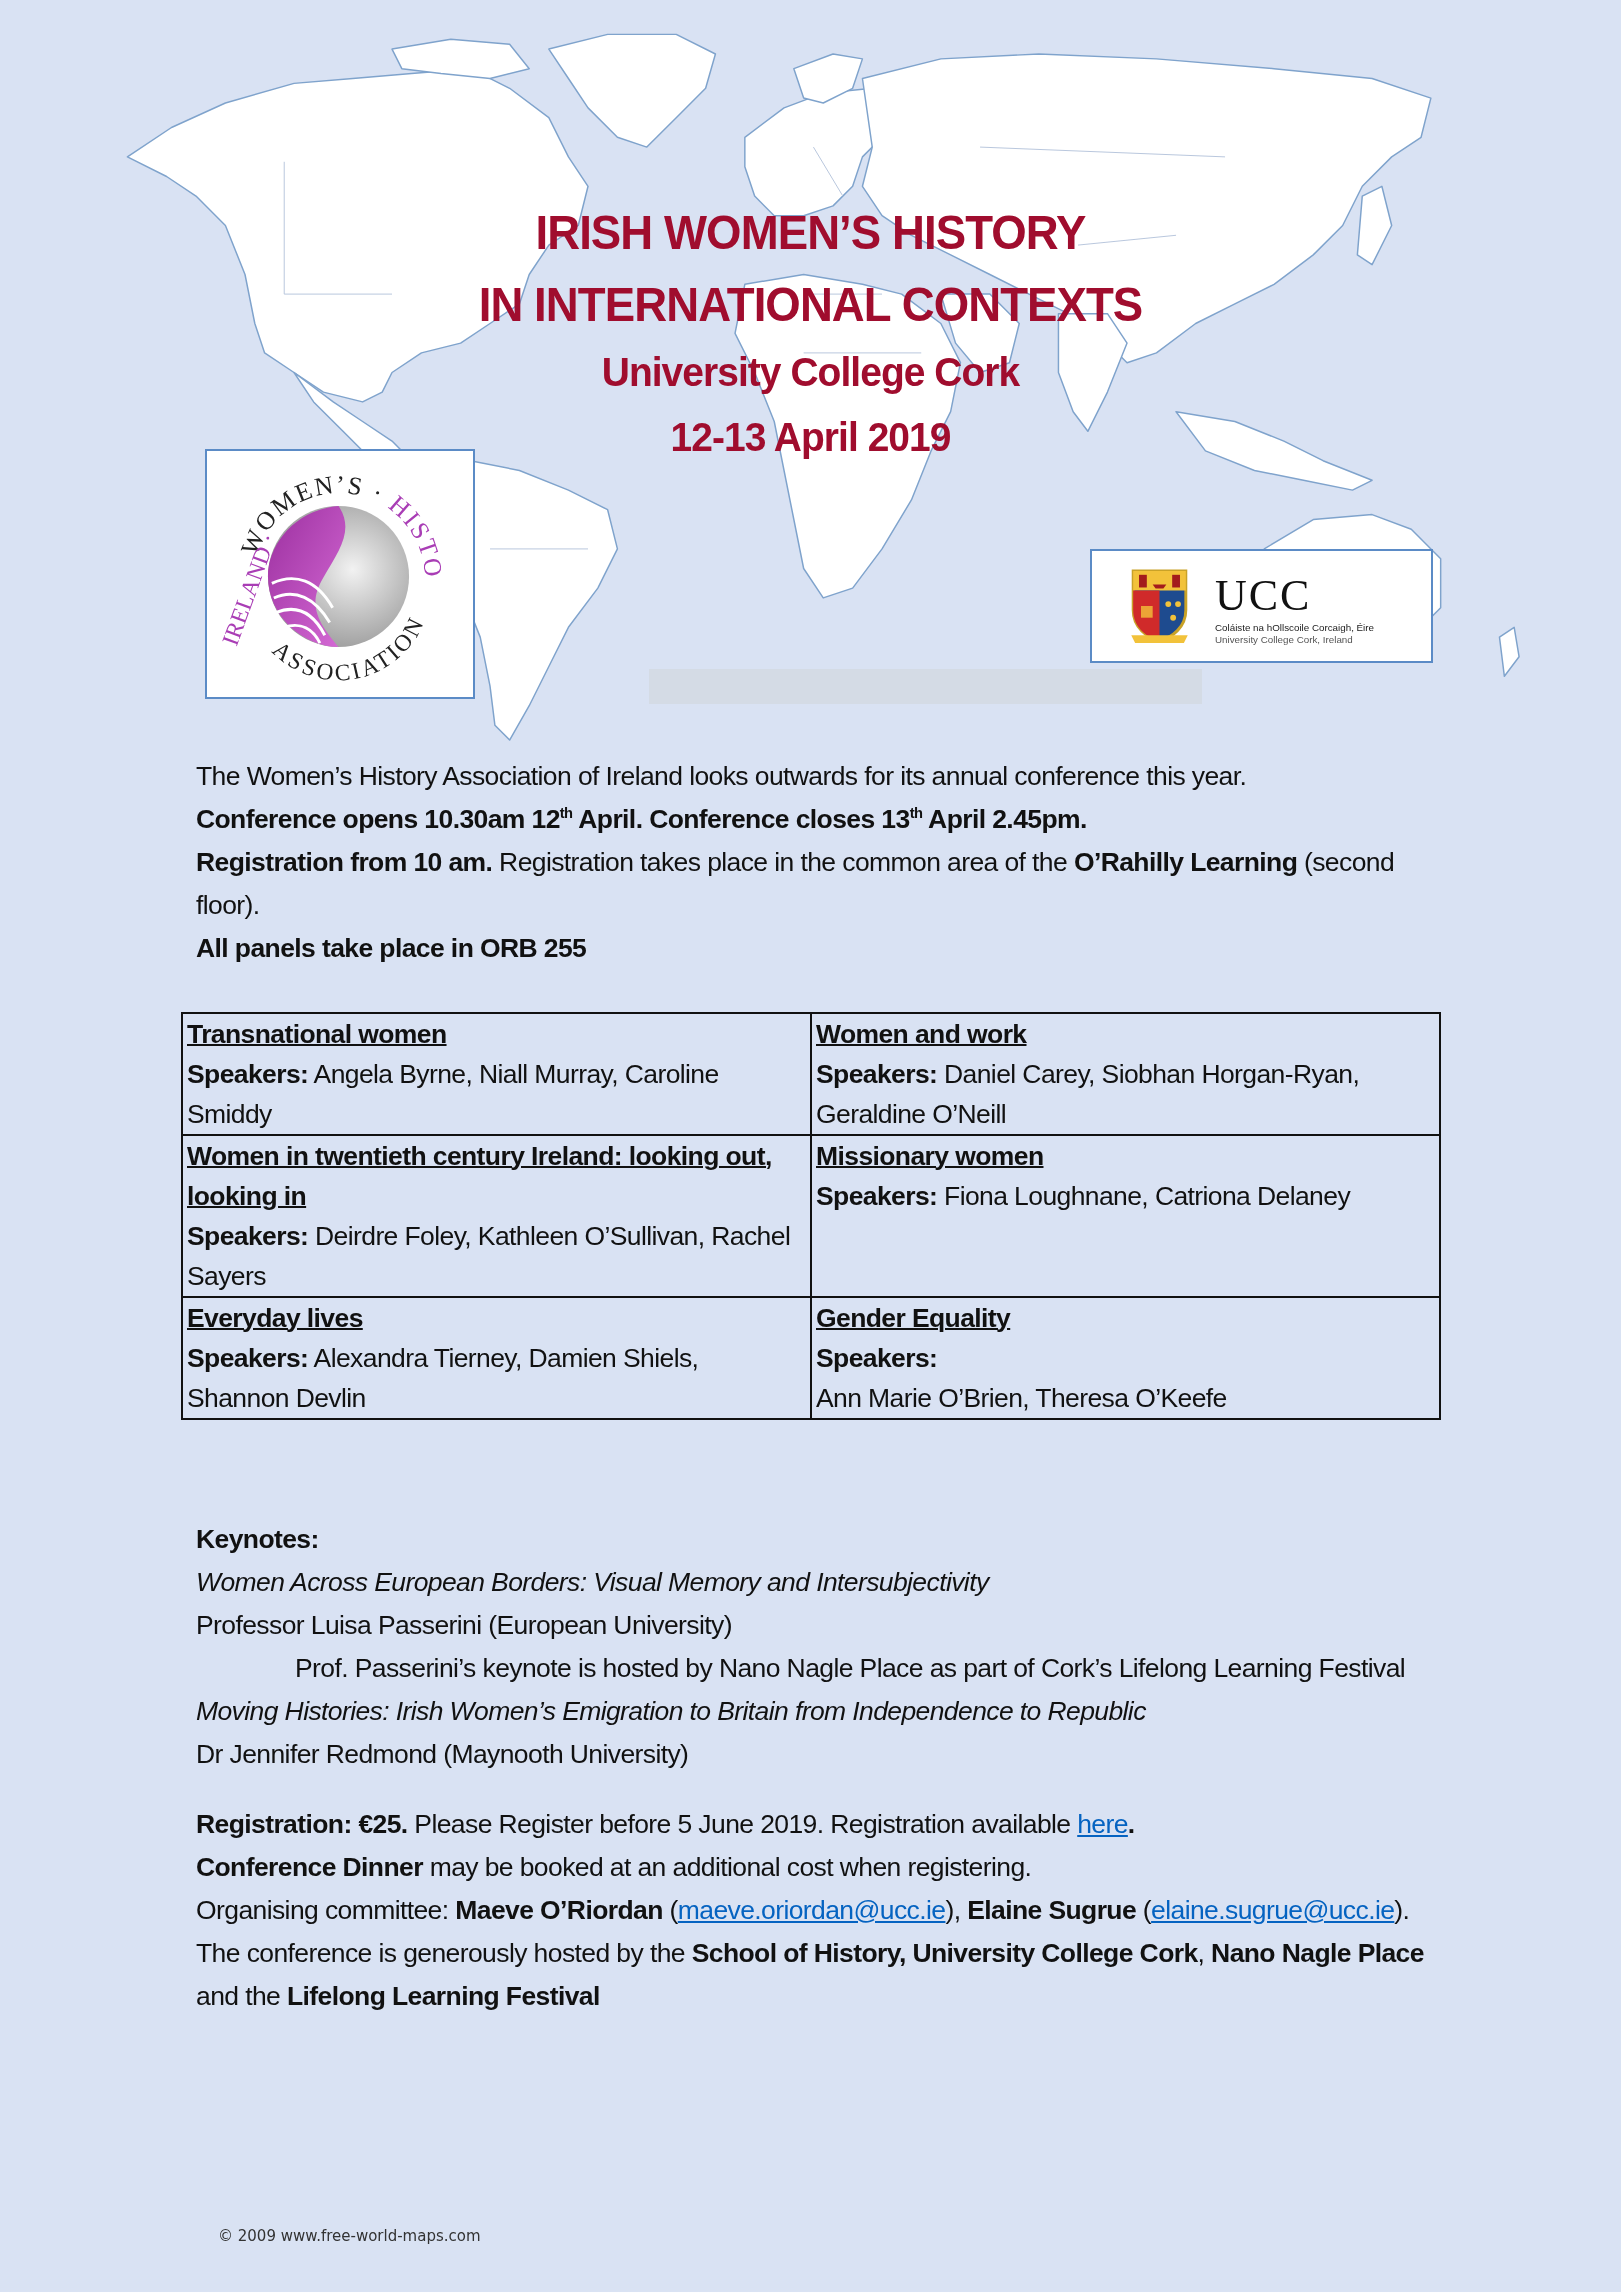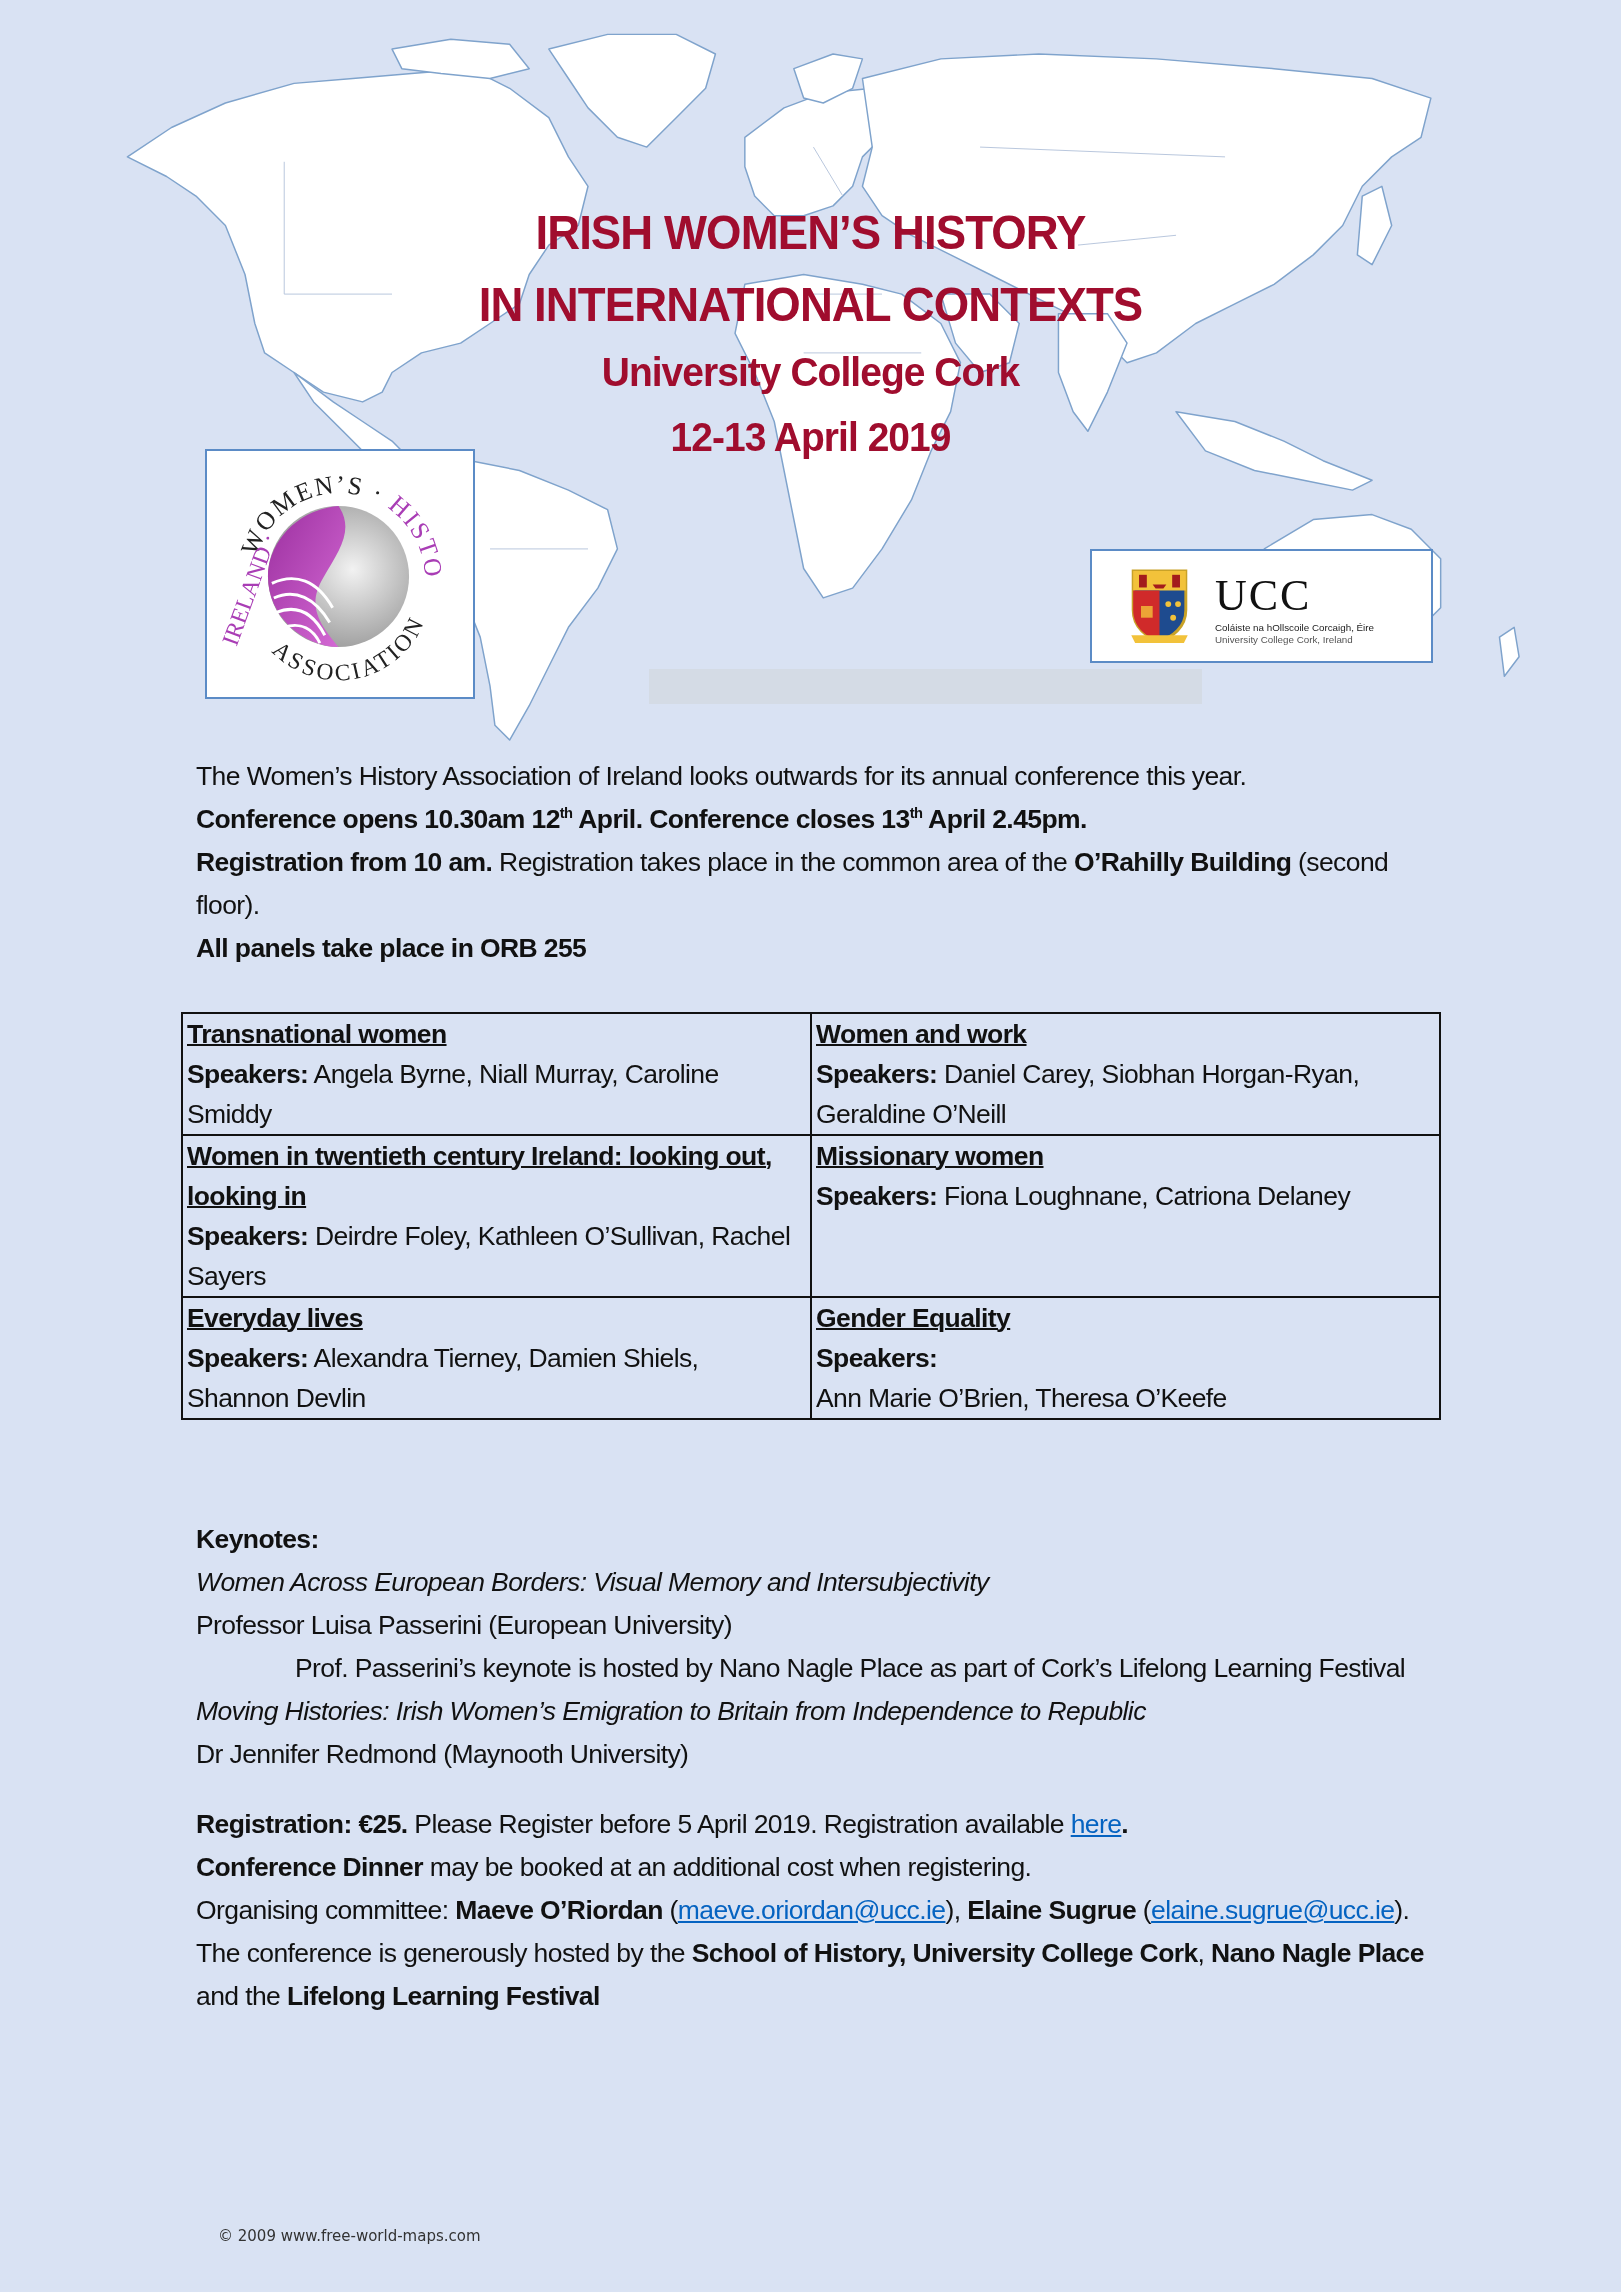--- a/index.html
+++ b/index.html
@@ -157,21 +157,21 @@
   <div class="ucc-word" style="text-transform:lowercase;font-variant:small-caps;">UCC</div>
   <div class="ucc-sub1">Coláiste na hOllscoile Corcaigh, Éire</div>
   <div class="ucc-sub2">University College Cork, Ireland</div>
 </div>
 
 <div class="greybar"></div>
 
 <div class="body-text" style="top:755px;">
   <p>The Women’s History Association of Ireland looks outwards for its annual conference this year.</p>
   <p><b>Conference opens 10.30am 12</b><sup>th</sup><b> April. Conference closes 13</b><sup>th</sup><b> April 2.45pm.</b></p>
-  <p><b>Registration from 10 am.</b><span> Registration takes place in the common area of the </span><b>O’Rahilly Building</b><span> (second floor).</span></p>
+  <p><b>Registration from 10 am.</b><span> Registration takes place in the common area of the </span><b>O’Rahilly Learning</b><span> (second floor).</span></p>
   <p><b>All panels take place in ORB 255</b></p>
 </div>
 
 <table class="panels">
   <tbody>
       <tr style="height:122px;">
     <td>
       <div class="ph">Transnational women</div>
       <div><b>Speakers:</b><span> Angela Byrne, Niall Murray, Caroline Smiddy</span></div>
     </td>
@@ -207,20 +207,20 @@
 <div class="body-text" style="top:1518px;">
   <p><b>Keynotes:</b></p>
   <p><i>Women Across European Borders: Visual Memory and Intersubjectivity</i></p>
   <p>Professor Luisa Passerini (European University)</p>
   <p class="indent">Prof. Passerini’s keynote is hosted by Nano Nagle Place as part of Cork’s Lifelong Learning Festival</p>
   <p><i>Moving Histories: Irish Women’s Emigration to Britain from Independence to Republic</i></p>
   <p>Dr Jennifer Redmond (Maynooth University)</p>
 </div>
 
 <div class="body-text" style="top:1803px;">
-  <p><b>Registration: €25.</b><span> Please Register before 5 April 2019. Registration available </span><a class="link" href="#">here</a><b>.</b></p>
+  <p><b>Registration: €25.</b><span> Please Register before 5 June 2019. Registration available </span><a class="link" href="#">here</a><b>.</b></p>
   <p><b>Conference Dinner</b><span> may be booked at an additional cost when registering.</span></p>
   <p><span>Organising committee: </span><b>Maeve O’Riordan</b> (<a class="link" href="#">maeve.oriordan@ucc.ie</a>), <b>Elaine Sugrue</b> (<a class="link" href="#">elaine.sugrue@ucc.ie</a>).</p>
   <p><span>The conference is generously hosted by the </span><b>School of History, University College Cork</b>, <b>Nano Nagle Place</b><span> and the </span><b>Lifelong Learning Festival</b></p>
 </div>
 
 <div class="footer-credit">© 2009 www.free-world-maps.com</div>
 
 
 </body></html>

